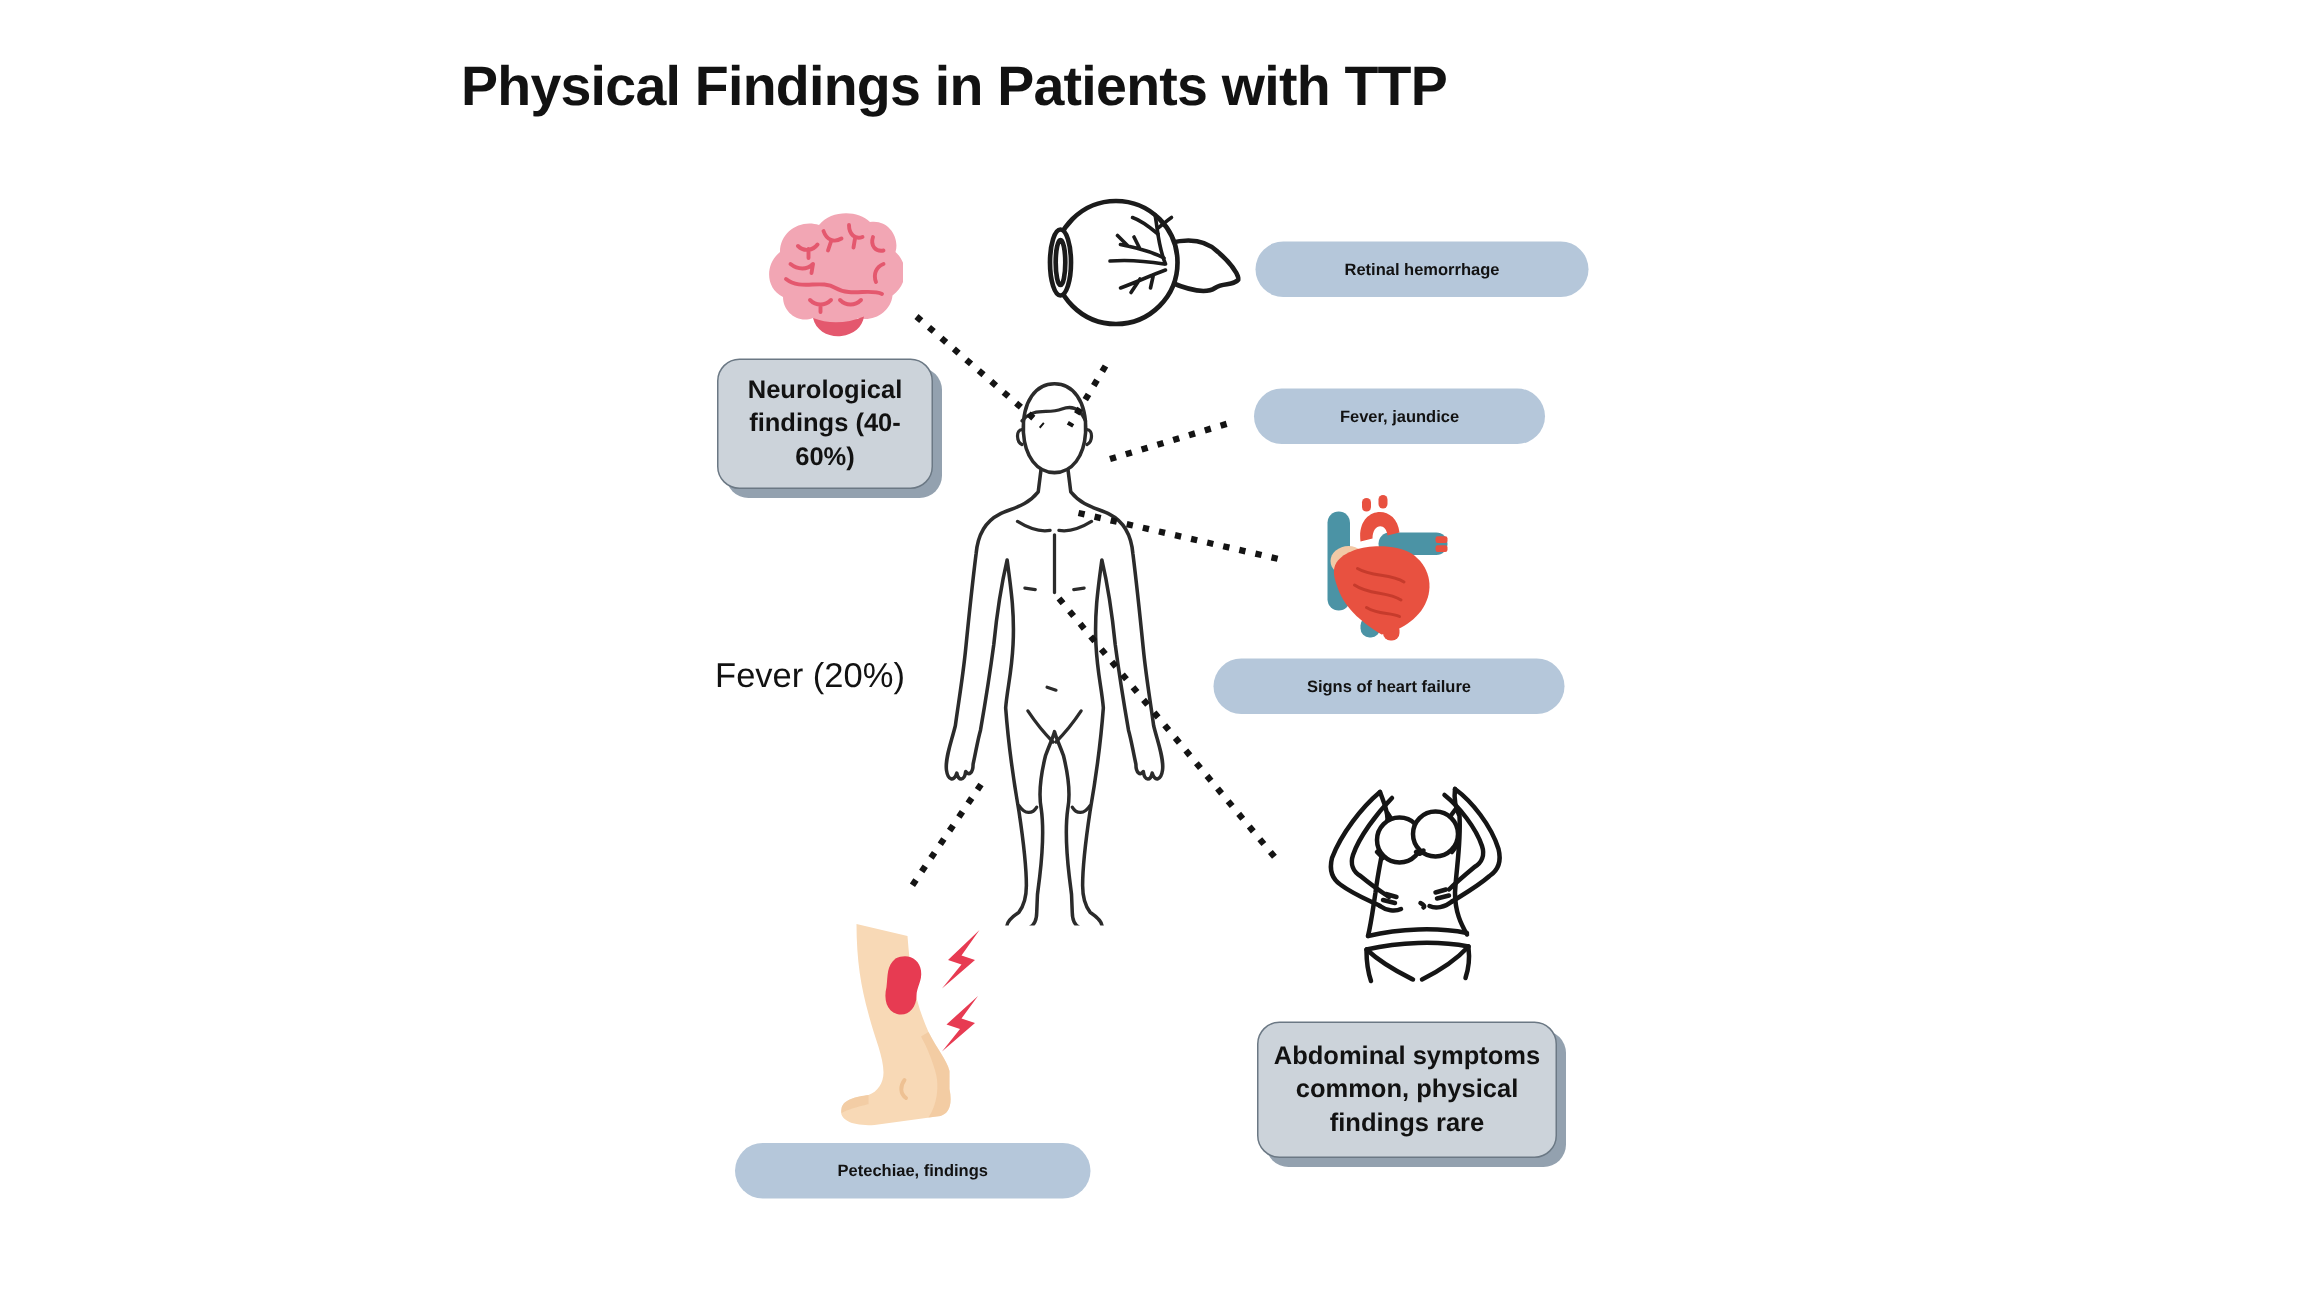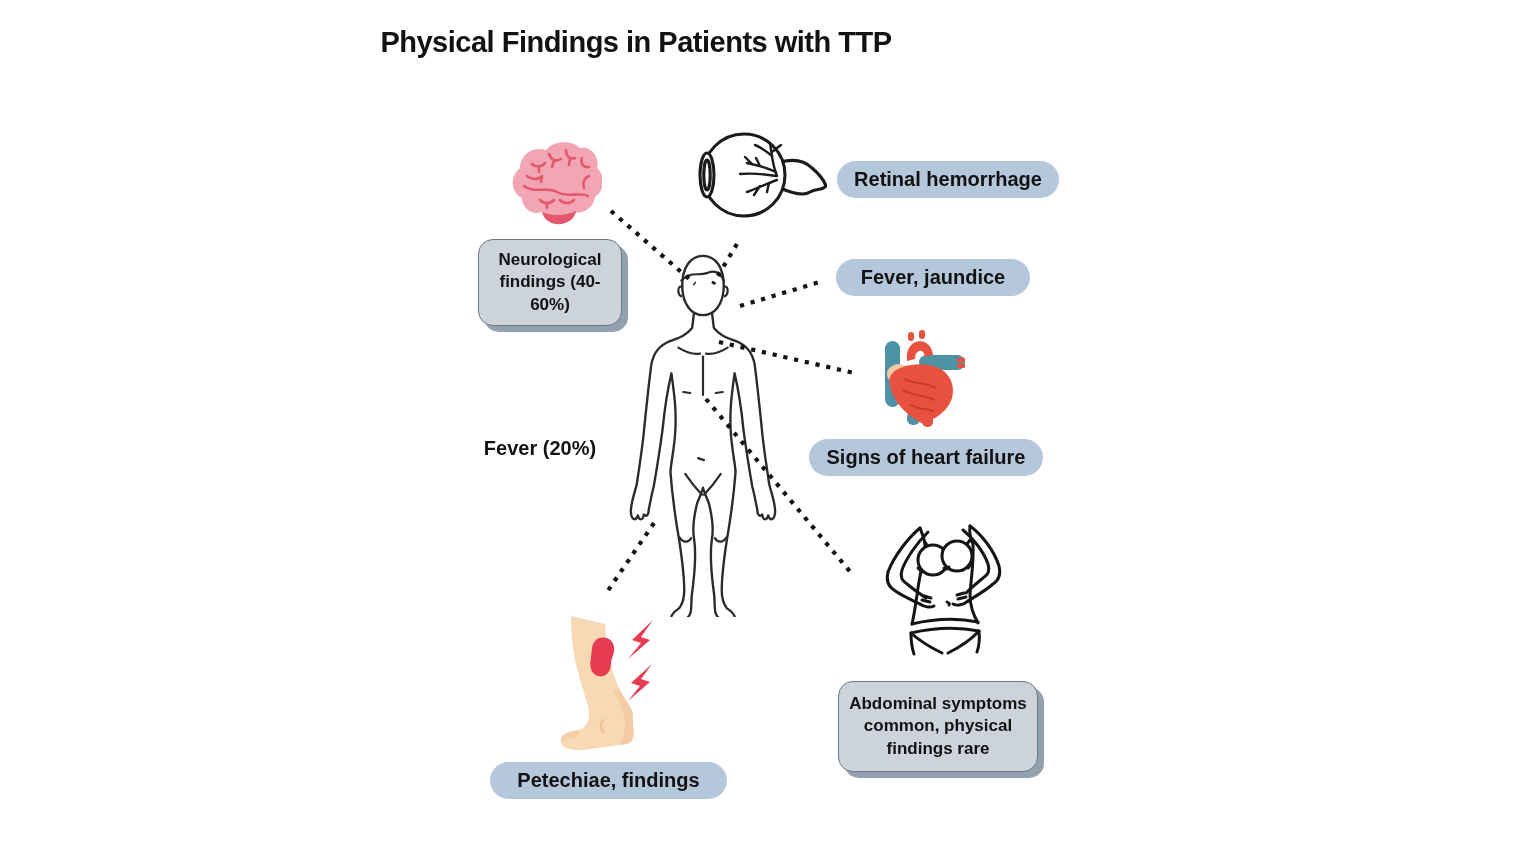--- a/index.html
+++ b/index.html
@@ -3,38 +3,38 @@
 <meta charset="utf-8">
 <style>
   html,body{margin:0;padding:0;}
   body{
     width:1536px;height:864px;background:#ffffff;position:relative;
     font-family:"Liberation Sans","DejaVu Sans",sans-serif;overflow:hidden;
     color:var(--text,#121212);
   }
   .abs{position:absolute;}
   .title{
-    left:0;top:26px;width:1272px;text-align:center;
-    font-size:29px;font-weight:800;letter-spacing:-0.5px;color:var(--text);
+    left:0;top:37px;width:1272px;text-align:center;
+    font-size:37px;font-weight:800;letter-spacing:-0.5px;color:var(--text);
   }
   .pill{
     background:var(--pill_bg);border-radius:19px;height:37px;
     display:flex;align-items:center;justify-content:center;
-    font-size:20px;font-weight:700;color:var(--text);white-space:nowrap;
+    font-size:11px;font-weight:700;color:var(--text);white-space:nowrap;
   }
   .shadow-box{
     background:var(--box_bg);
     border:1.5px solid var(--box_border);
     border-radius:15px;
     box-shadow:6px 6px 0 var(--box_shadow);
     display:flex;align-items:center;justify-content:center;text-align:center;
     font-size:17px;font-weight:700;line-height:1.32;color:var(--text);
     padding:6px 5px;box-sizing:border-box;
   }
-  .plain-label{font-size:20px;font-weight:700;text-align:center;color:var(--text);}
+  .plain-label{font-size:23px;font-weight:400;text-align:center;color:var(--text);}
   svg{display:block;}
   .outline{fill:#ffffff;stroke:#2b2b2b;stroke-width:2.4;stroke-linecap:round;stroke-linejoin:round;}
   .bd{fill:none;stroke:#2b2b2b;stroke-width:2.2;stroke-linecap:round;}
   .dots{stroke:var(--line);stroke-width:4.2;stroke-dasharray:4.2 6.8;fill:none;}
   .fill-brain{fill:var(--brain_pink);}
   .fill-brainred{fill:var(--brain_red);}
   .vein{fill:none;stroke:var(--brain_red);stroke-width:2.6;stroke-linecap:round;}
   .eyeline{fill:#ffffff;stroke:#1b1b1b;stroke-width:3.1;stroke-linecap:round;stroke-linejoin:round;}
   .vessel{fill:none;stroke:#1b1b1b;stroke-width:2.4;stroke-linecap:round;}
   .teal{fill:var(--heart_teal);}

